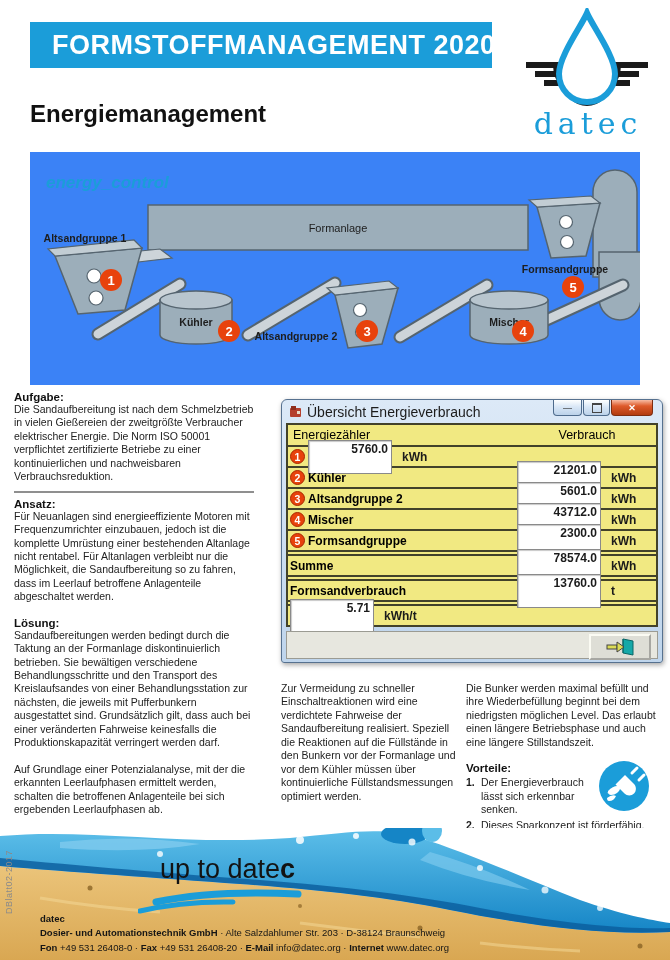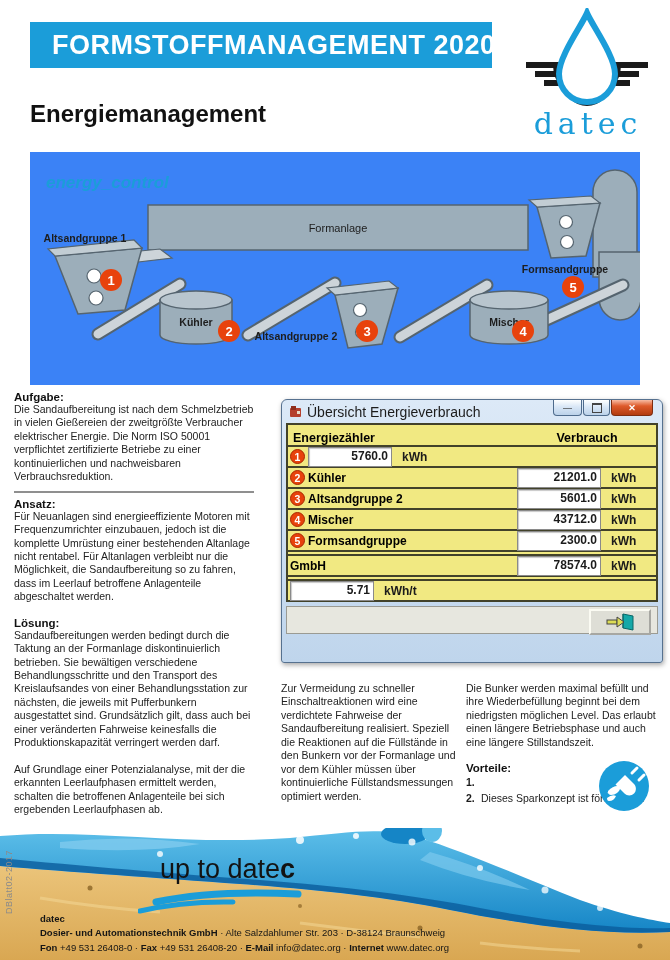--- a/index.html
+++ b/index.html
@@ -34,34 +34,34 @@
   .win-btns{position:absolute;top:0;right:9px;display:flex;}
   .wbtn{height:16px;border:1px solid #4E6B8C;border-top:none;border-radius:0 0 4px 4px;
         background:linear-gradient(#FEFFFF,#D9E7F6 45%,#BCD2EA);display:flex;align-items:center;
         justify-content:center;font-size:9px;color:#333;margin-left:1px;box-sizing:border-box;cursor:default;}
   .wbtn.min{width:29px}.wbtn.max{width:27px}
   .wbtn.close{width:42px;background:linear-gradient(#F7BCA4,#DE5A2B 40%,#B23C10);
               color:#fff;font-weight:bold;border-color:#7E2D10;}
   .maxbox{width:8px;height:7px;border:1px solid #444;border-top-width:2px;display:block;}
   .win-body{position:absolute;left:4px;right:4px;top:23px;bottom:4px;}
   .etable{background:#F1E982;border:2px solid #42422A;box-sizing:border-box;}
-  .thead{display:flex;align-items:flex-end;height:20px;padding:0 5px;border-bottom:2px solid #42422A;
-         font-weight:bold;font-size:12.5px;color:#000;}
+  .thead{display:flex;align-items:center;height:20px;padding:0 5px;border-bottom:2px solid #42422A;
+         font-weight:normal;font-size:12.5px;color:#000;}
   .th-label{flex:1}
   .th-value{width:128px;text-align:center;flex:none;}
   .trow{display:flex;align-items:center;height:19px;padding:0 3px 0 2px;border-bottom:2px solid #42422A;}
   .trow.last{border-bottom:none;}
   .trow.sep{margin-top:2px;border-top:2px solid #42422A;}
   .badge{width:15px;height:15px;border-radius:50%;background:#E8420C;border:1px solid #A82800;
          color:#fff;font-size:10.5px;font-weight:bold;display:flex;align-items:center;
          justify-content:center;flex:none;margin-right:3px;box-sizing:border-box;}
   .tlabel{flex:1;font-weight:bold;font-size:12px;color:#000;white-space:nowrap;overflow:hidden;}
   .tval{width:84px;flex:none;background:#fff;border:1px solid #8a8a8a;
         box-shadow:inset 1px 1px 1px rgba(0,0,0,.22);font-weight:bold;font-size:12px;
-        text-align:right;padding:0 3px 0 8px;box-sizing:border-box;height:20px;line-height:17px;}
+        text-align:right;padding:0 3px 0 8px;box-sizing:border-box;height:34px;line-height:17px;}
   .tunit{width:42px;flex:none;font-weight:bold;font-size:12px;padding-left:10px;white-space:nowrap;}
   .btn-strip{margin-top:4px;height:28px;background:#E7E7DF;border:1px solid #9B9B93;
              position:relative;box-sizing:border-box;}
   .exit-btn{position:absolute;right:6px;top:2px;width:58px;height:22px;background:#DEDED6;
             border:2px outset #FBFBF3;display:flex;align-items:center;justify-content:center;cursor:pointer;}
 
   
   .v-item{display:flex;font-size:10.5px;line-height:1.3;margin-top:2px;}
   .v-num{width:15px;font-weight:bold;flex:none;}
   .v-item.narrow .v-text{width:118px;}
@@ -245,23 +245,28 @@
         <span class="tval">43712.0</span>
         <span class="tunit">kWh</span>
       </div>
       <div class="trow">
         <span class="badge">5</span>
         <span class="tlabel">Formsandgruppe</span>
         <span class="tval">2300.0</span>
         <span class="tunit">kWh</span>
       </div>
       <div class="trow sep">
-        <span class="tlabel">GmbH</span>
+        <span class="tlabel">Summe</span>
         <span class="tval">78574.0</span>
         <span class="tunit">kWh</span>
+      </div>
+      <div class="trow sep">
+        <span class="tlabel">Formsandverbrauch</span>
+        <span class="tval">13760.0</span>
+        <span class="tunit">t</span>
       </div>
       <div class="trow sep last">
         <span class="tval">5.71</span>
         <span class="tunit">kWh/t</span>
       </div>
     </div>
 
     <div class="btn-strip">
       <div class="exit-btn">
         <svg width="32" height="20" viewBox="0 0 32 20">
@@ -278,20 +283,21 @@
 <div class="col-mid">
   <p class="sec-body">Zur Vermeidung zu schneller Einschaltreaktionen wird eine verdichtete Fahrweise der Sandaufbereitung realisiert. Speziell die Reaktionen auf die Füllstände in den Bunkern vor der Formanlage und vor dem Kühler müssen über kontinuierliche Füllstandsmessungen optimiert werden.</p>
 </div>
 
 <div class="col-right">
   <p class="sec-body">Die Bunker werden maximal befüllt und ihre Wiederbefüllung beginnt bei dem niedrigsten möglichen Level. Das erlaubt einen längere Betriebsphase und auch eine längere Stillstandszeit.</p>
   <div class="gap"></div>
   <h3 class="sec-title">Vorteile:</h3>
   <div class="v-item narrow">
     <span class="v-num">1.</span>
+    <span class="v-text">Der Energieverbrauch lässt sich erkennbar senken.</span>
   </div>
   <div class="v-item">
     <span class="v-num">2.</span>
     <span class="v-text">Dieses Sparkonzept ist förderfähig.</span>
   </div>
   <svg class="eco-icon" width="52" height="52" viewBox="0 0 52 52">
     <circle cx="26" cy="26" r="25" fill="#1B9DD9"></circle>
     <path d="M27,15 l9,9 c2.5,2.5 2.5,7 0,9.5 c-2.5,2.5 -7,2.5 -9.5,0 l-9,-9 z" fill="#fff"></path>
     <line x1="34" y1="13" x2="39" y2="8" stroke="#fff" stroke-width="3" stroke-linecap="round"></line>
     <line x1="41" y1="20" x2="46" y2="15" stroke="#fff" stroke-width="3" stroke-linecap="round"></line>

